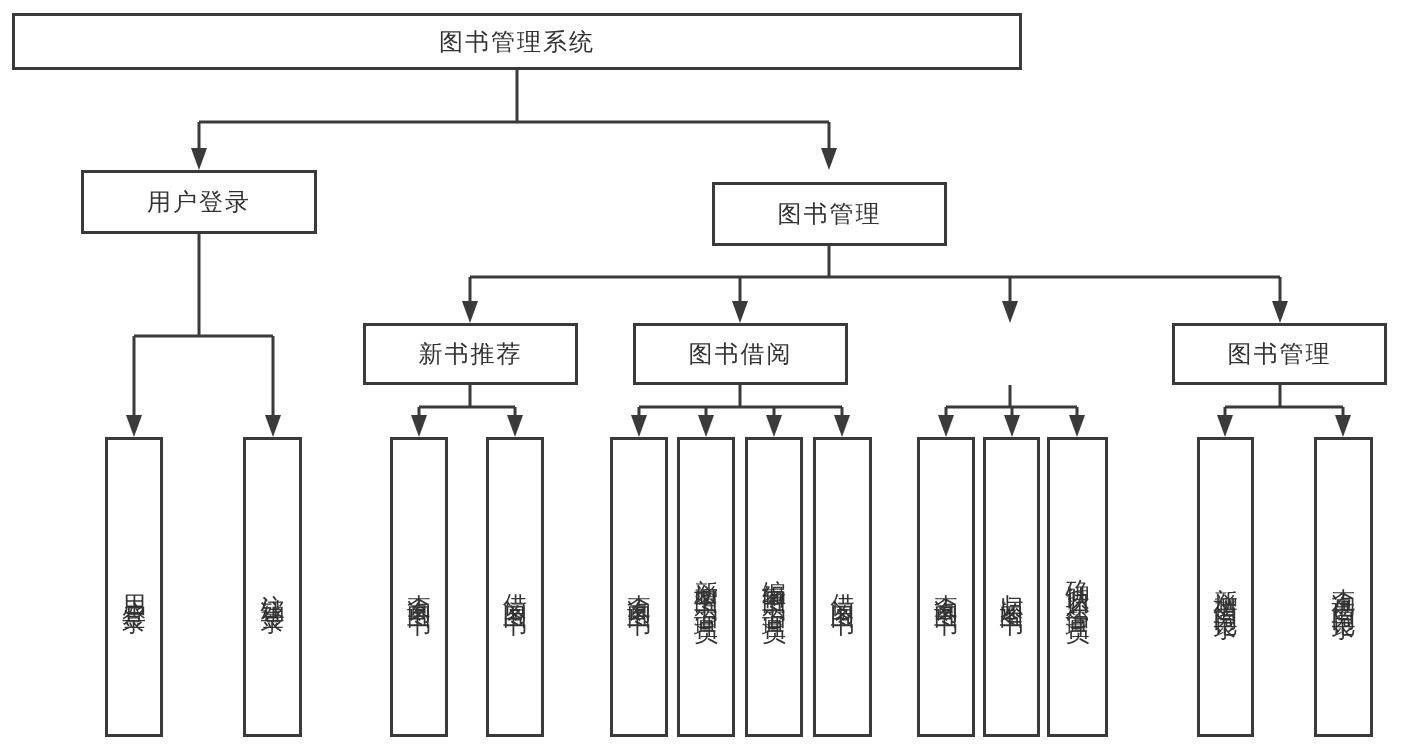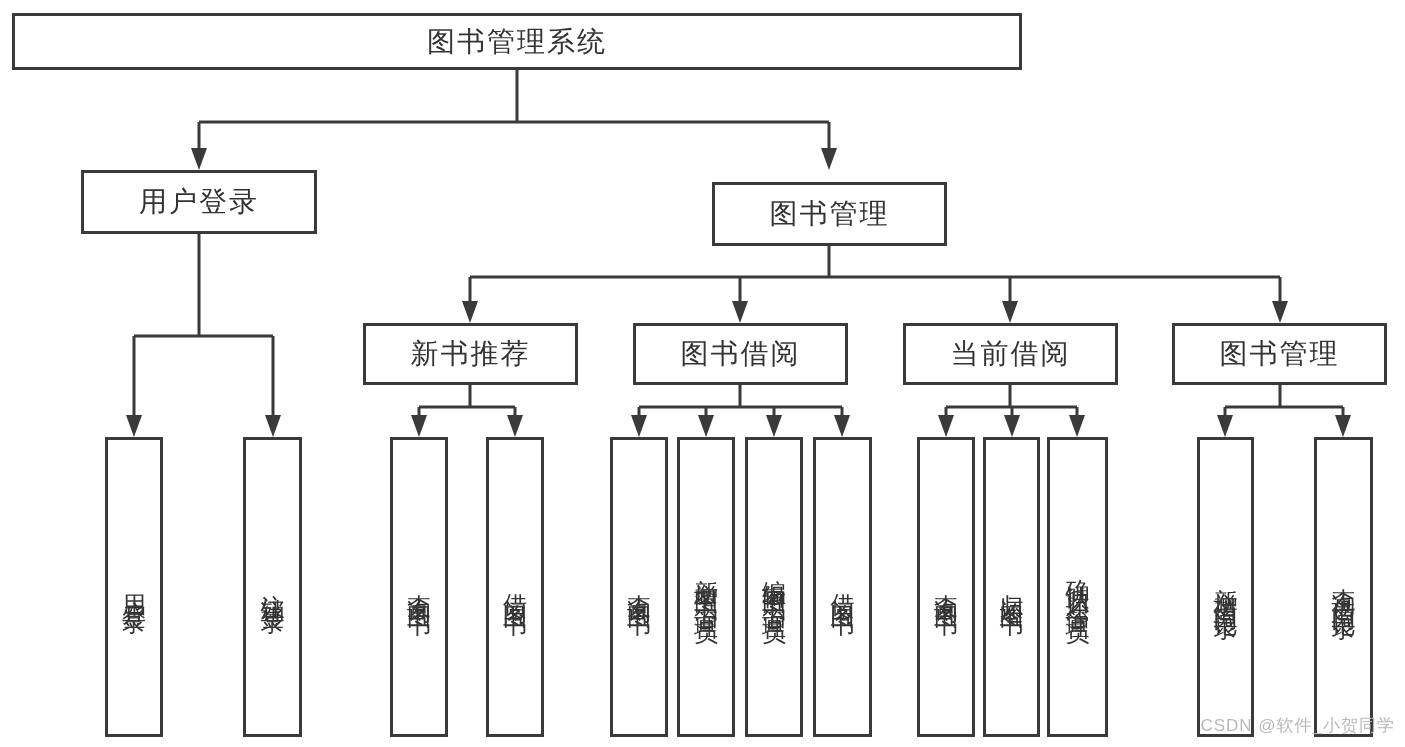--- a/index.html
+++ b/index.html
@@ -23,21 +23,21 @@
     position: absolute;
     box-sizing: border-box;
     background: #ffffff;
     border: 3px solid #3a3a3a;
     display: flex;
     align-items: center;
     justify-content: center;
     z-index: 1;
   }
   .hlabel {
-    font-size: 28px;
+    font-size: 24px;
     letter-spacing: 2px;
     white-space: nowrap;
     color: #333333;
   }
   .vbox .vlabel {
     writing-mode: vertical-rl;
     text-orientation: mixed;
     font-size: 24px;
     letter-spacing: 6px;
     color: #333333;
@@ -132,23 +132,20 @@
   <div class="node n-bmgmt">
     <span class="hlabel">图书管理</span>
   </div>
 
   <div class="node n-nbr">
     <span class="hlabel">新书推荐</span>
   </div>
   <div class="node n-bb">
     <span class="hlabel">图书借阅</span>
   </div>
-  <div class="node n-cb">
-    <span class="hlabel">当前借阅</span>
-  </div>
   <div class="node n-br">
     <span class="hlabel">图书管理</span>
   </div>
 
   <div class="node vbox l-ulogin">
     <span class="vlabel">用户登录</span>
   </div>
   <div class="node vbox l-logout">
     <span class="vlabel">注销登录</span>
   </div>
@@ -183,15 +180,14 @@
     <span class="vlabel">确认归还（管理员）</span>
   </div>
 
   <div class="node vbox l-bradd">
     <span class="vlabel">新增借阅记录</span>
   </div>
   <div class="node vbox l-brq">
     <span class="vlabel">查询借阅记录</span>
   </div>
 
-  <div class="watermark">CSDN @软件_小贺同学</div>
 
 </div>
 
 </body></html>

